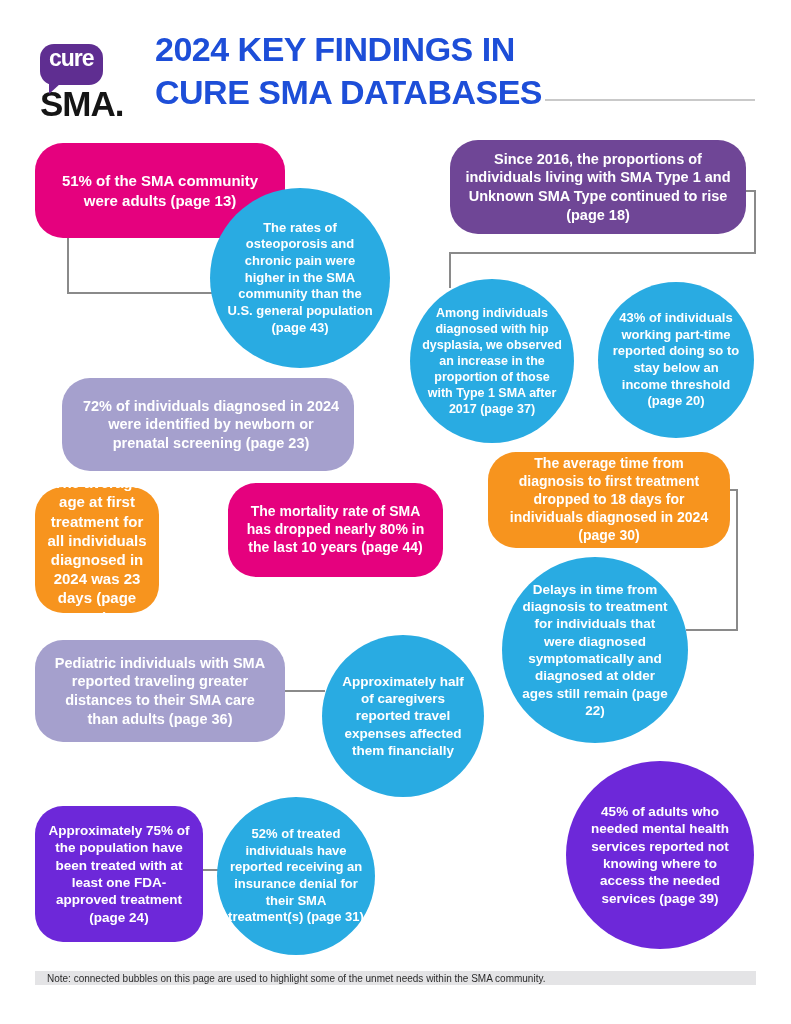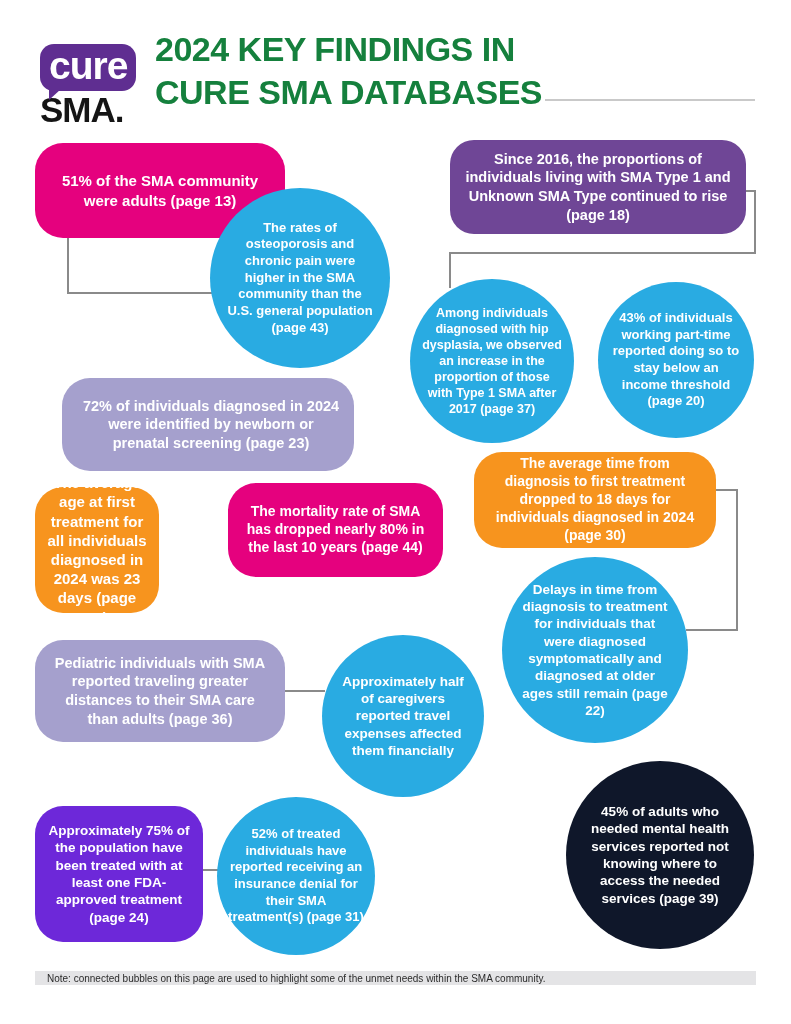--- a/index.html
+++ b/index.html
@@ -3,22 +3,22 @@
 <meta charset="utf-8">
 <style>
   html,body { margin:0; padding:0; background:#fff; }
   .page {
     position:relative; width:791px; height:1024px; background:#ffffff;
     font-family:"Liberation Sans", sans-serif; overflow:hidden;
   }
   
   .logo { position:absolute; left:40px; top:44px; width:110px; }
   .logo-bubble {
-    position:relative; display:inline-block; padding:2px 9px 4px 9px;
-    border-radius:14px; color:#fff; font-weight:bold; font-size:39px;
+    position:relative; display:inline-block; padding:2px 9px 15px 9px;
+    border-radius:14px; color:#fff; font-weight:bold; font-size:23px;
     letter-spacing:-1px; line-height:1.05;
   }
   .logo-tail {
     position:absolute; left:9px; bottom:-9px; width:0; height:0;
     border-top:11px solid; border-right:12px solid transparent;
   }
   .logo-sma {
     margin-top:1px; color:#151515; font-weight:bold; font-size:35px;
     letter-spacing:-1px; line-height:1;
   }
@@ -54,21 +54,21 @@
 <div class="page">
 
   <div class="logo">
     <div class="logo-bubble" style="background-color: rgb(95, 46, 145);">
       <span>cure</span>
       <span class="logo-tail" style="border-top-color: rgb(95, 46, 145);"></span>
     </div>
     <div class="logo-sma">SMA.</div>
   </div>
 
-  <div class="title" style="color: #15803d;">
+  <div class="title" style="color: #1d4ed8;">
     <div>2024 KEY FINDINGS IN</div>
     <div>CURE SMA DATABASES</div>
   </div>
   <div class="title-rule"></div>
 
   <div class="vline" style="left:67px; top:237px; height:55px;"></div>
   <div class="hline" style="left:67px; top:292px; width:146px;"></div>
 
   <div class="hline" style="left:746px; top:190px; width:10px;"></div>
   <div class="vline" style="left:754px; top:190px; height:63px;"></div>
@@ -78,45 +78,45 @@
   <div class="hline" style="left:712px; top:489px; width:26px;"></div>
   <div class="vline" style="left:736px; top:489px; height:142px;"></div>
   <div class="hline" style="left:686px; top:629px; width:52px;"></div>
 
   <div class="hline" style="left:285px; top:690px; width:40px;"></div>
 
   <div class="hline" style="left:197px; top:869px; width:24px;"></div>
 
   <div class="rect" style="left: 35px; top: 143px; width: 250px; height: 95px; font-size: 15px; background-color: rgb(229, 1, 126);">51% of the SMA community were adults (page 13)</div>
 
-  <div class="rect" style="left: 450px; top: 140px; width: 296px; height: 94px; background-color: rgb(111, 70, 150); border-radius: 24px;">Since 2016, the proportions of individuals living with SMA Type 1 and Unknown SMA Type continued to rise (page 18)</div>
+  <div class="rect" style="left: 450px; top: 140px; width: 296px; height: 94px; background-color: rgb(111, 70, 150);">Since 2016, the proportions of individuals living with SMA Type 1 and Unknown SMA Type continued to rise (page 18)</div>
 
   <div class="rect" style="left: 62px; top: 378px; width: 292px; height: 93px; background-color: rgb(165, 160, 205); padding-left: 20px;">72% of individuals diagnosed in 2024 were identified by newborn or prenatal screening (page 23)</div>
 
   <div class="rect" style="left: 35px; top: 487px; width: 124px; height: 126px; font-size: 15px; padding: 8px 10px; background-color: rgb(247, 148, 30);">The average age at first treatment for all individuals diagnosed in 2024 was 23 days (page 25)</div>
 
   <div class="rect" style="left: 228px; top: 483px; width: 215px; height: 94px; font-size: 14px; padding: 8px 10px; background-color: rgb(229, 1, 126);">The mortality rate of SMA has dropped nearly 80% in the last 10 years (page 44)</div>
 
-  <div class="rect" style="left: 474px; top: 452px; width: 242px; height: 96px; font-size: 14px; padding: 8px 12px; background-color: rgb(247, 148, 30);">The average time from diagnosis to first treatment dropped to 18 days for individuals diagnosed in 2024 (page 30)</div>
+  <div class="rect" style="left: 488px; top: 452px; width: 242px; height: 96px; font-size: 14px; padding: 8px 12px; background-color: rgb(247, 148, 30);">The average time from diagnosis to first treatment dropped to 18 days for individuals diagnosed in 2024 (page 30)</div>
 
   <div class="rect" style="left: 35px; top: 640px; width: 250px; height: 102px; background-color: rgb(165, 160, 205);">Pediatric individuals with SMA reported traveling greater distances to their SMA care than adults (page 36)</div>
 
   <div class="rect" style="left: 35px; top: 806px; width: 168px; height: 136px; font-size: 13.5px; padding: 8px; background-color: #6d28d9;">Approximately 75% of the population have been treated with at least one FDA-approved treatment (page 24)</div>
 
   <div class="circle" style="left: 210px; top: 188px; width: 180px; height: 180px; font-size: 13px; background-color: rgb(41, 171, 226);">The rates of osteoporosis and chronic pain were higher in the SMA community than the U.S. general population (page 43)</div>
 
   <div class="circle" style="left: 410px; top: 279px; width: 164px; height: 164px; font-size: 12.5px; padding: 12px; background-color: rgb(41, 171, 226);">Among individuals diagnosed with hip dysplasia, we observed an increase in the proportion of those with Type 1 SMA after 2017 (page 37)</div>
 
   <div class="circle" style="left: 598px; top: 282px; width: 156px; height: 156px; font-size: 13px; padding: 12px; background-color: rgb(41, 171, 226);">43% of individuals working part-time reported doing so to stay below an income threshold (page 20)</div>
 
   <div class="circle" style="left: 502px; top: 557px; width: 186px; height: 186px; background-color: rgb(41, 171, 226);">Delays in time from diagnosis to treatment for individuals that were diagnosed symptomatically and diagnosed at older ages still remain (page 22)</div>
 
   <div class="circle" style="left: 322px; top: 635px; width: 162px; height: 162px; background-color: rgb(41, 171, 226);">Approximately half of caregivers reported travel expenses affected them financially</div>
 
   <div class="circle" style="left: 217px; top: 797px; width: 158px; height: 158px; font-size: 13px; padding: 10px; background-color: rgb(41, 171, 226);">52% of treated individuals have reported receiving an insurance denial for their SMA treatment(s) (page 31)</div>
 
-  <div class="circle" style="left: 566px; top: 761px; width: 188px; height: 188px; background-color: #0f172a;">45% of adults who needed mental health services reported not knowing where to access the needed services (page 39)</div>
+  <div class="circle" style="left: 566px; top: 761px; width: 188px; height: 188px; background-color: #6d28d9;">45% of adults who needed mental health services reported not knowing where to access the needed services (page 39)</div>
 
   <div class="note-bar">
     <span>Note: connected bubbles on this page are used to highlight some of the unmet needs within the SMA community.</span>
   </div>
 
 </div>
 
 </body></html>

